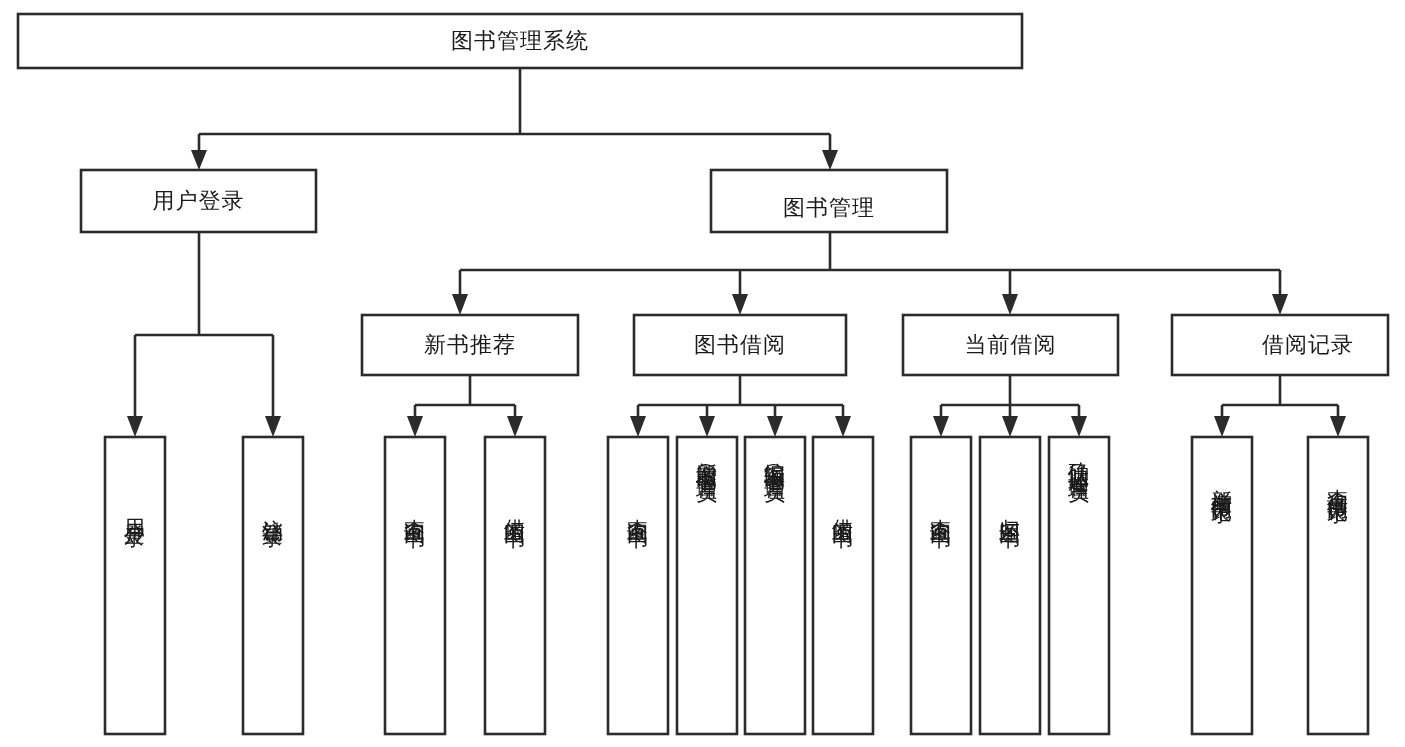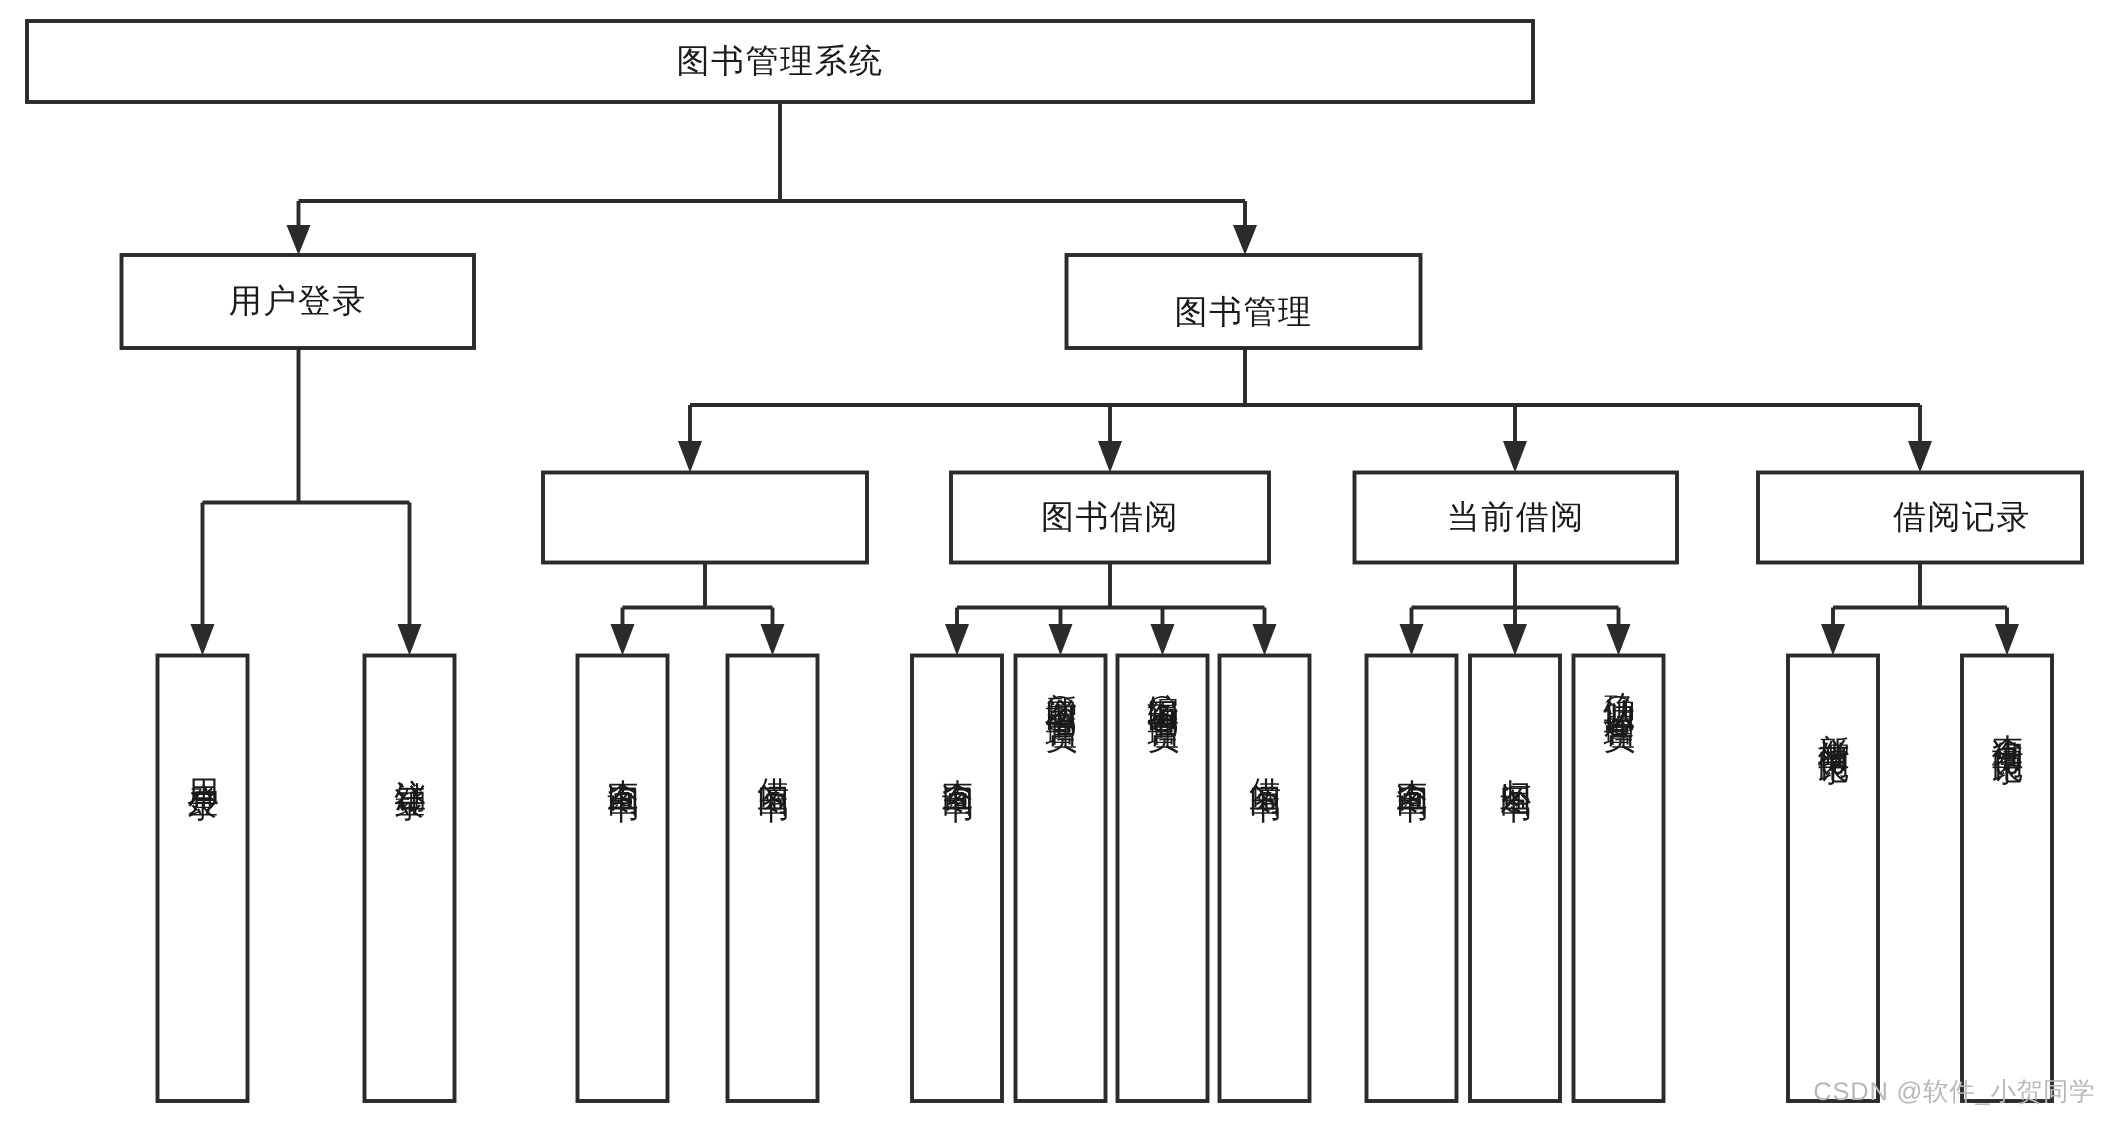--- a/index.html
+++ b/index.html
@@ -184,20 +184,23 @@
   </div>
 
   <div class="hlabel-wrap" style="left:81px; top:170px; width:235px; height:62px;">
     <span class="hlabel-text">用户登录</span>
   </div>
 
   <div class="hlabel-wrap" style="left:711px; top:170px; width:236px; height:76px;">
     <span class="hlabel-text">图书管理</span>
   </div>
 
+  <div class="hlabel-wrap" style="left:362px; top:315px; width:216px; height:60px;">
+    <span class="hlabel-text">新书推荐</span>
+  </div>
 
   <div class="hlabel-wrap" style="left:634px; top:315px; width:212px; height:60px;align-items:center;">
     <span class="hlabel-text">图书借阅</span>
   </div>
 
   <div class="hlabel-wrap" style="left:903px; top:315px; width:215px; height:60px;align-items:center;">
     <span class="hlabel-text">当前借阅</span>
   </div>
 
   <div class="hlabel-wrap" style="left:1172px; top:315px; width:216px; height:60px;padding-left:28px;">
@@ -241,15 +244,14 @@
     <span class="vlabel-text">确认归还（管理员）</span>
   </div>
 
   <div class="vlabel-wrap" style="left:1192px; top:472px; width:60px; height:262px;">
     <span class="vlabel-text">新增借阅记录</span>
   </div>
   <div class="vlabel-wrap" style="left:1308px; top:472px; width:60px; height:262px;">
     <span class="vlabel-text">查询借阅记录</span>
   </div>
 
-  <div id="watermark">CSDN @软件_小贺同学</div>
 
 </div>
 
 </body></html>

